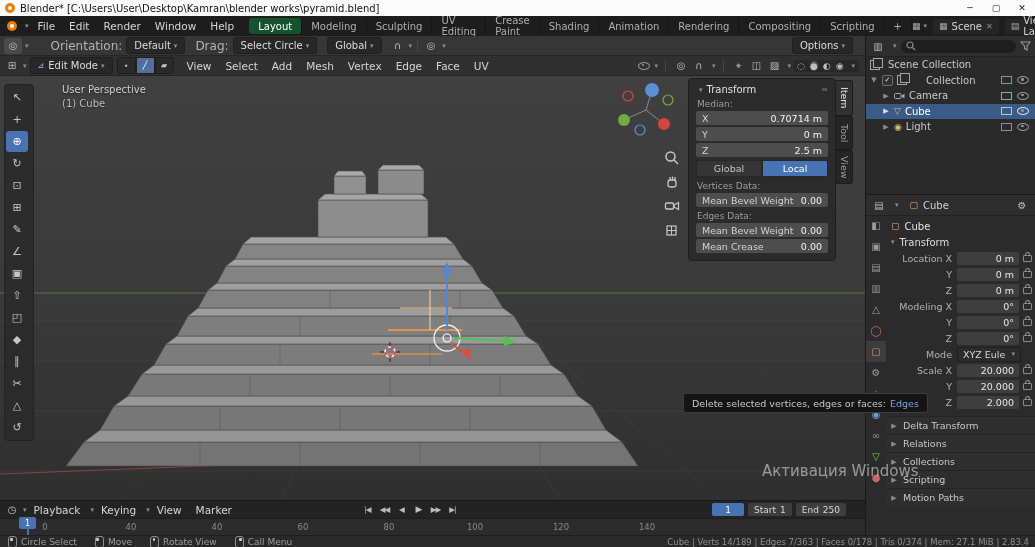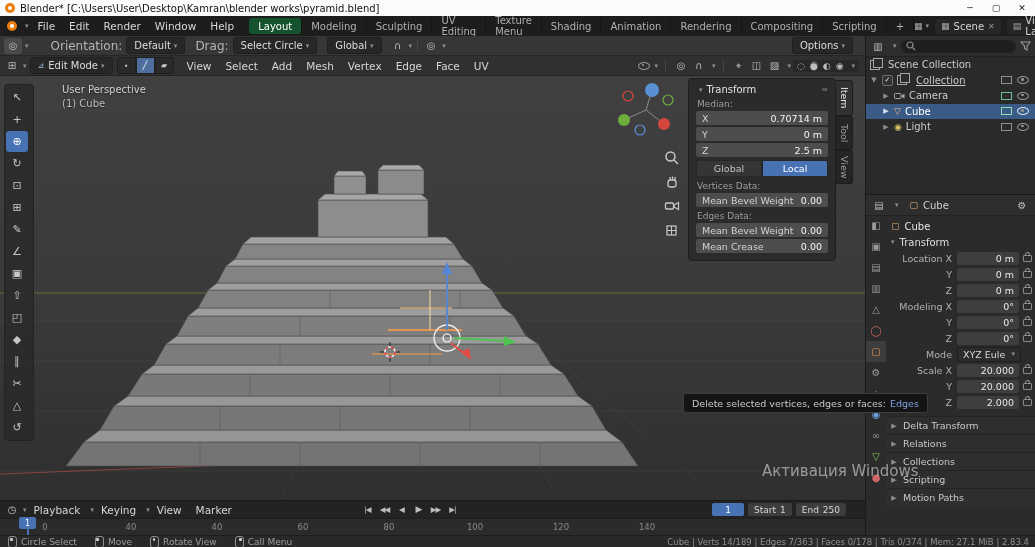--- a/index.html
+++ b/index.html
@@ -137,21 +137,21 @@
     <span class="mi">File</span>
     <span class="mi">Edit</span>
     <span class="mi">Render</span>
     <span class="mi">Window</span>
     <span class="mi">Help</span>
     <div class="f" style="margin-left:8px;">
       <span class="tab active">Layout</span>
       <span class="tab">Modeling</span>
       <span class="tab">Sculpting</span>
       <span class="tab">UV Editing</span>
-      <span class="tab">Texture Menu</span>
+      <span class="tab">Crease Paint</span>
       <span class="tab">Shading</span>
       <span class="tab">Animation</span>
       <span class="tab">Rendering</span>
       <span class="tab">Compositing</span>
       <span class="tab">Scripting</span>
       <span class="tab">+</span>
     </div>
     <div class="f" style="margin-left:auto;margin-right:4px;">
       <span class="mico">▦</span>
         <span class="c">▾</span>
@@ -439,21 +439,21 @@
         </svg>
     </div>
     <div class="orow">
       <span class="dbox"></span>
       <span style="margin-left:4px;">Scene Collection</span>
     </div>
     <div class="orow">
       <span class="oexp">▼</span>
       <span class="cbx"></span>
       <span class="dbox"></span>
-      <span style="margin-left:5px;text-decoration:underline;">Collection</span>
+      <span style="margin-left:15px;">Collection</span>
       <span class="orrow">
           <span class="scr" style="color:#8f8f8f;"></span>
           <span class="eye"></span>
         </span>
     </div>
     <div class="orow" style="padding-left:16px;">
       <span class="oexp">▶</span>
       <svg width="11" height="8">
           <rect x="0.5" y="1.5" width="6.5" height="5" rx="1" fill="none" stroke="#a5a5a5"></rect>
           <polygon points="7.5,3.5 10.5,1.5 10.5,6.5 7.5,4.8" fill="#a5a5a5"></polygon>

